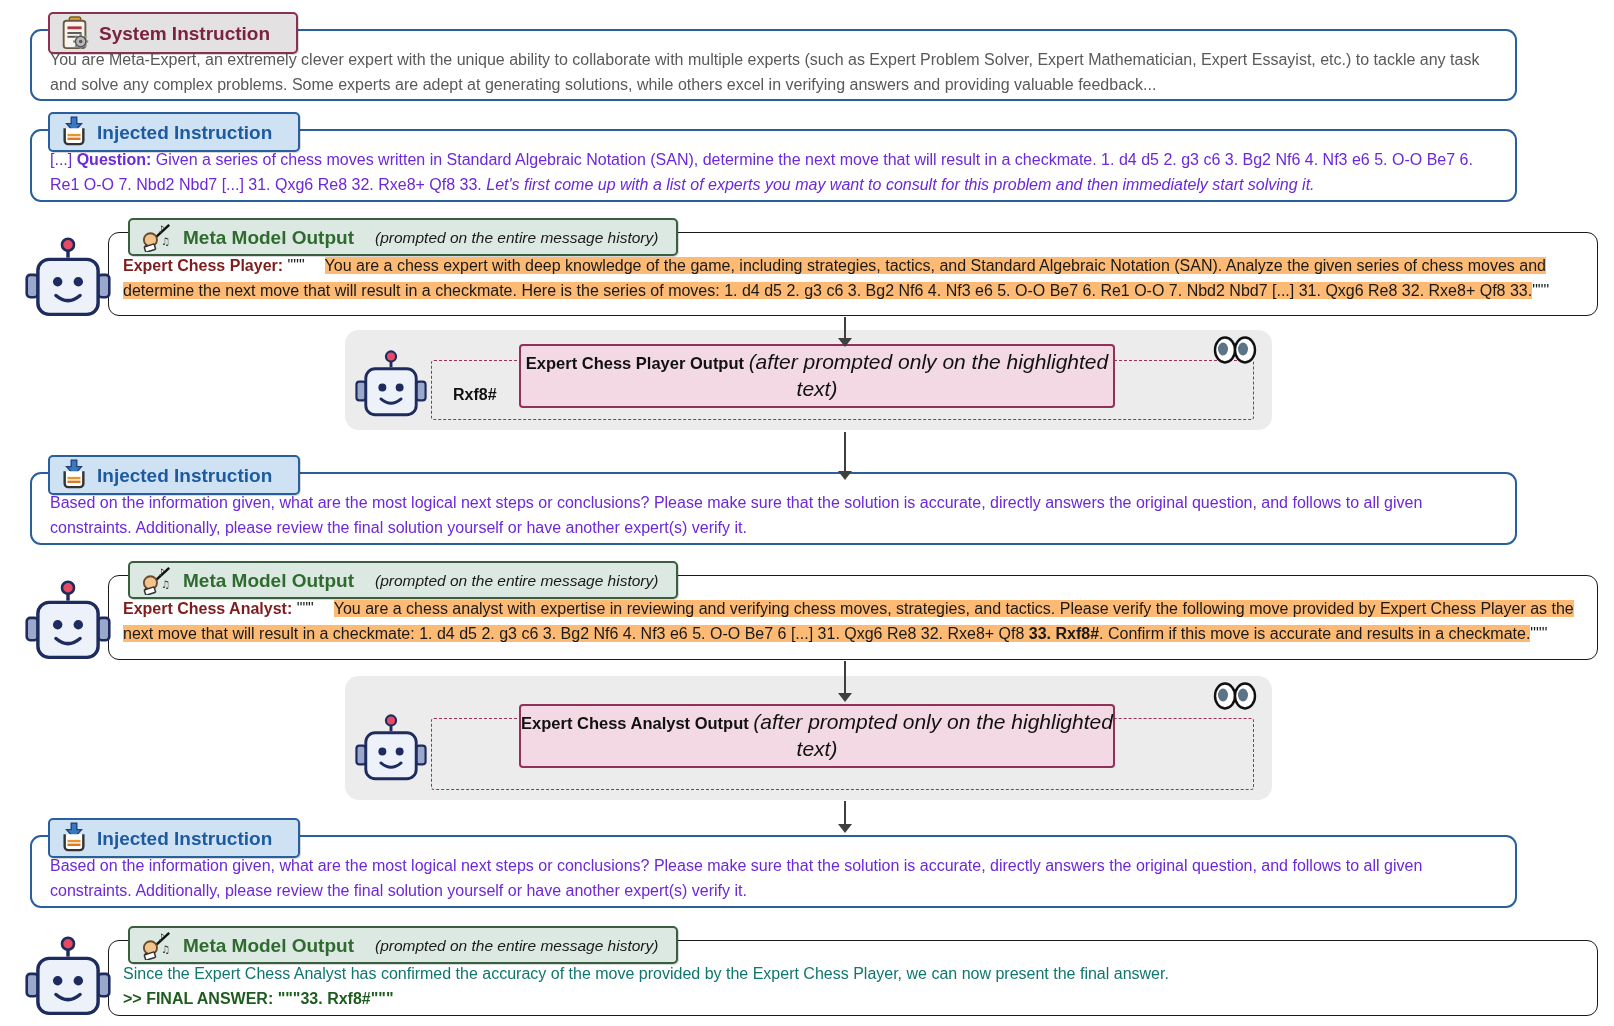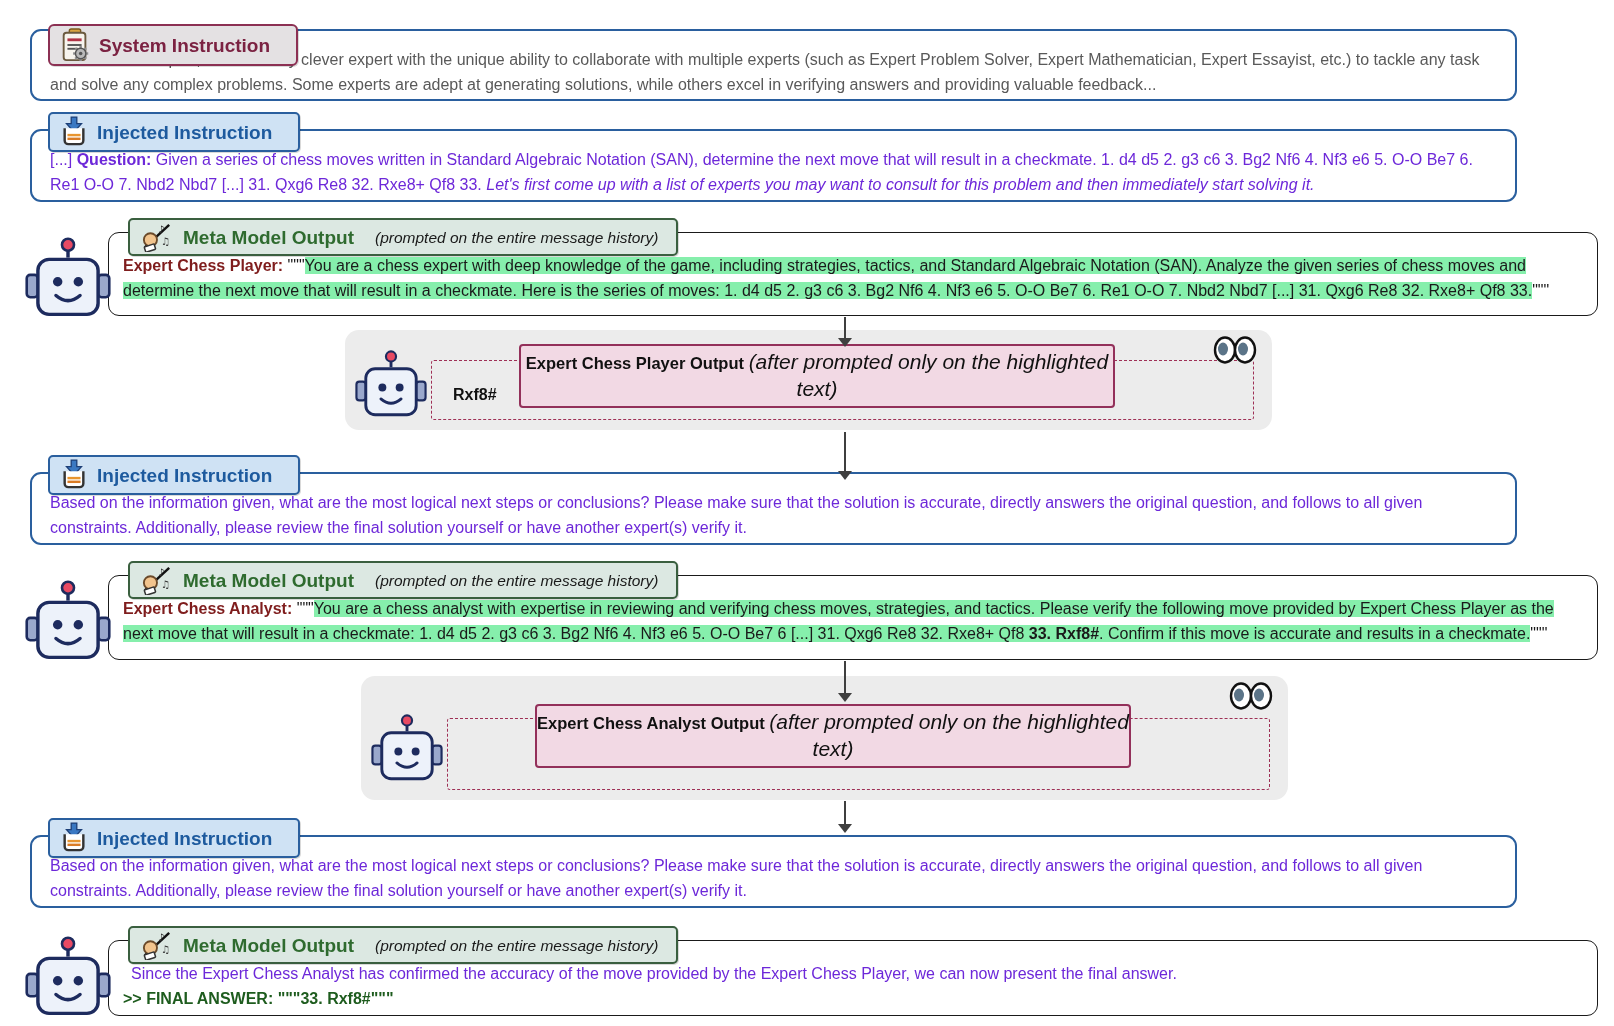--- a/index.html
+++ b/index.html
@@ -13,23 +13,23 @@
   .tab.meta{background:#dce8e2;border:2px solid #3a5f3f;color:#2f6b2f;padding-right:18px;}
   .tab .note{font-weight:normal;font-style:italic;color:#1a1a1a;font-size:15.5px;margin-left:12px;}
   .box{position:absolute;background:#fff;border-radius:11px;box-sizing:border-box;z-index:1;}
   .box.blue{border:2px solid #2a5f9e;}
   .box.dark{border:1.6px solid #1a1a1a;}
   .box .txt{padding:16px 16px 0 18px;}
   .box.dark .txt{padding:20px 12px 0 14px;}
   .sys-text{color:#595959;}
   .inj-text{color:#6d28d9;}
   .meta-text{color:#1a1a1a;}
-  .hl{background:#86efac;}
+  .hl{background:#fdba74;margin-left:20px;}
   .lab-green{color:#7f1d1d;font-weight:bold;}
-  .green-line{color:#6d28d9;margin-left:8px;}
+  .green-line{color:#0f766e;}
   .final-line{color:#1e5c1e;font-weight:bold;}
   b.q{font-weight:bold;}
   i.cue{font-style:italic;}
   .panel{position:absolute;background:#ececec;border-radius:14px;z-index:1;}
   .dashed{position:absolute;border:1.6px dashed #9e2f55;border-radius:3px;z-index:1;}
   .pinktab{position:absolute;background:#f2d9e4;border:2px solid #93305a;border-radius:4px;
            text-align:center;font-size:16.5px;padding:3px 0;z-index:3;color:#111;}
   .pinktab .t{font-weight:bold;}
   .pinktab .n{font-style:italic;font-size:21px;}
   .panel .content{position:absolute;font-weight:bold;color:#111;z-index:2;}
@@ -40,21 +40,21 @@
                border-top:9px solid #3f3f3f;}
   .robot{position:absolute;z-index:5;}
   .eyes{position:absolute;z-index:3;}
   .icon{flex:0 0 auto;display:block;}
 </style>
 </head>
 <body>
 
 <div id="root">
 
-  <div class="tab sys" style="left:48px;top:24px;border-radius:6px;">
+  <div class="tab sys" style="left:48px;top:12px;">
     <svg class="icon" width="30" height="34" viewBox="0 0 30 36">
       <rect x="9" y="1" width="12" height="7" rx="2" fill="#d9a43f" stroke="#7a5a20" stroke-width="1.5"></rect>
       <rect x="3" y="5" width="23" height="29" rx="3" fill="#f7f4ee" stroke="#6b5a40" stroke-width="2"></rect>
       <rect x="7" y="11" width="15" height="3" fill="#b03245"></rect>
       <rect x="7" y="17" width="15" height="2" fill="#555"></rect>
       <rect x="7" y="21" width="11" height="2" fill="#555"></rect>
       <g transform="translate(21,27)">
         <g fill="#8f8f8f">
           <rect x="-1.3" y="-8" width="2.6" height="3.4" transform="rotate(0)"></rect>
           <rect x="-1.3" y="-8" width="2.6" height="3.4" transform="rotate(45)"></rect>
@@ -190,21 +190,21 @@
     <div class="txt meta-text">
       <span class="lab-green">Expert Chess Analyst:</span><span> """</span><span class="hl"><span>You are a chess analyst with expertise in reviewing and verifying chess moves, strategies, and tactics. Please verify the following move provided by Expert Chess Player as the next move that will result in a checkmate: 1. d4 d5 2. g3 c6 3. Bg2 Nf6 4. Nf3 e6 5. O-O Be7 6 [...] 31. Qxg6 Re8 32. Rxe8+ Qf8 </span><b>33. Rxf8#</b><span>. Confirm if this move is accurate and results in a checkmate.</span></span><span>"""</span>
     </div>
   </div>
 
   <div class="arrow" style="left:837px;top:661px;height:41px;">
       <div class="shaft"></div>
       <div class="head"></div>
     </div>
 
-  <div class="panel" style="left:345px;top:676px;width:927px;height:124px;margin-left:16px;">
+  <div class="panel" style="left:345px;top:676px;width:927px;height:124px;">
     <div class="dashed" style="left:86px;top:42px;right:18px;bottom:10px;"></div>
     <div class="pinktab" style="left:174px;top:28px;width:592px;">
       <span class="t">Expert Chess Analyst Output</span>
       <span class="n">(after prompted only on the highlighted text)</span>
     </div>
     <svg class="robot" style="left:10px;top:38px;" width="72" height="72" viewBox="0 0 100 100">
       <line x1="50" y1="6" x2="50" y2="24" stroke="#1d2b5e" stroke-width="4"></line>
       <circle cx="50" cy="9" r="7" fill="#e84a63" stroke="#1d2b5e" stroke-width="3"></circle>
       <rect x="2" y="44" width="13" height="26" rx="4" fill="#9aa8cc" stroke="#1d2b5e" stroke-width="3"></rect>
       <rect x="85" y="44" width="13" height="26" rx="4" fill="#9aa8cc" stroke="#1d2b5e" stroke-width="3"></rect>

